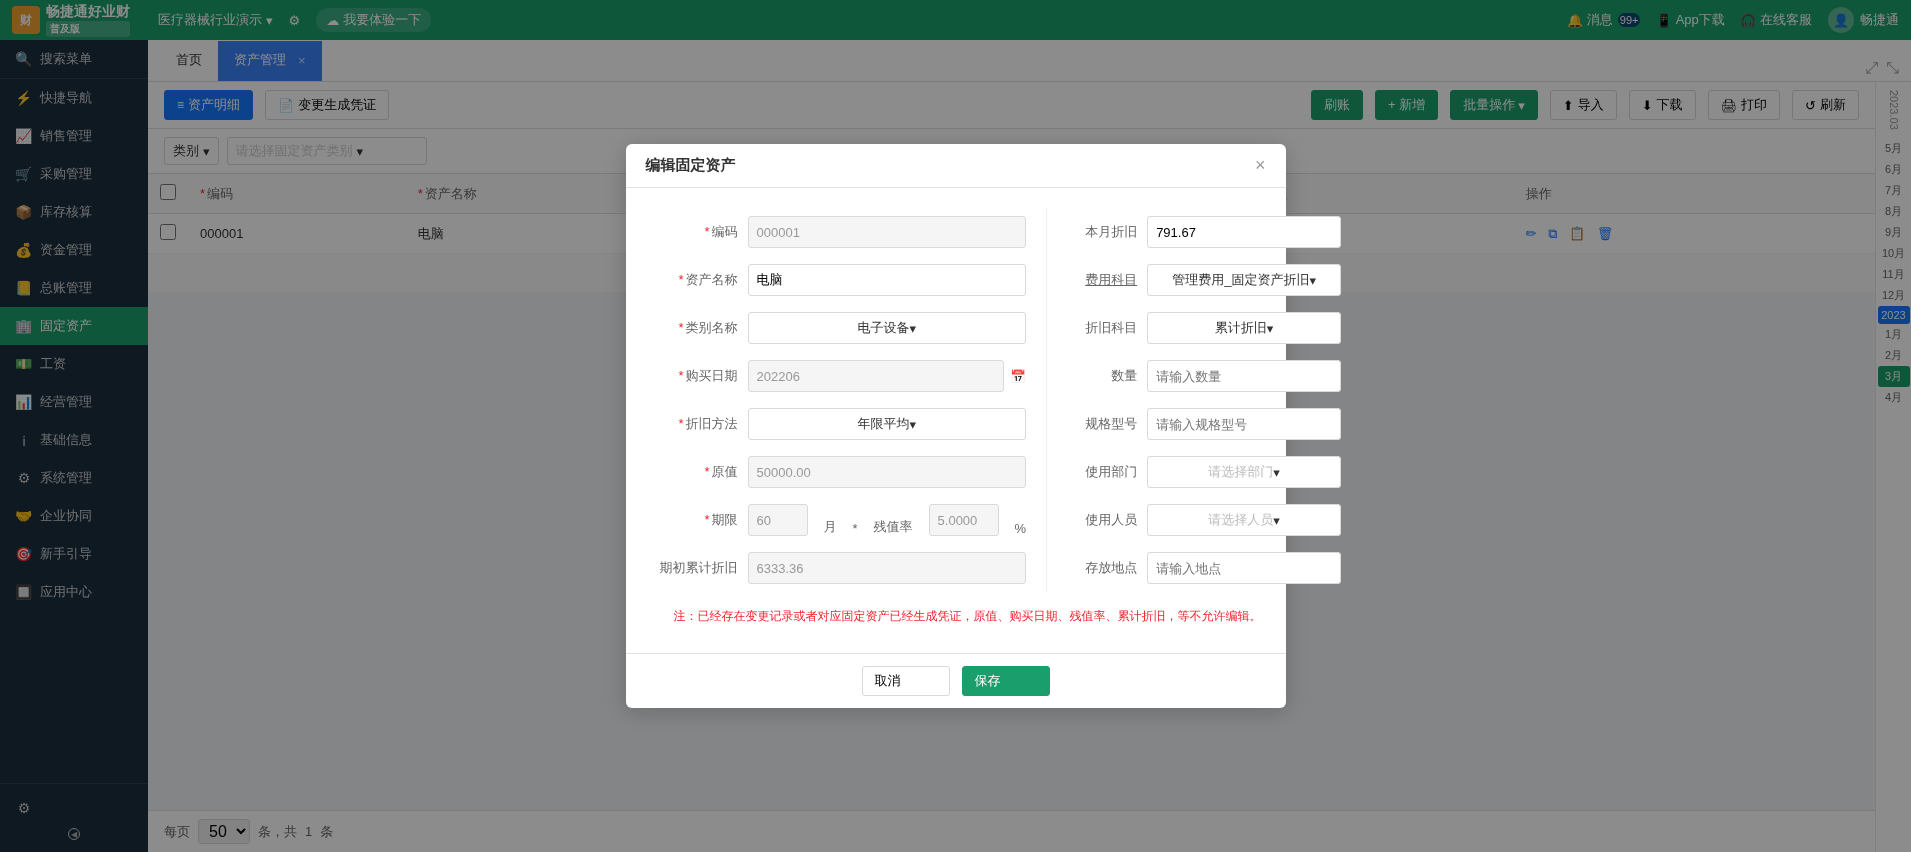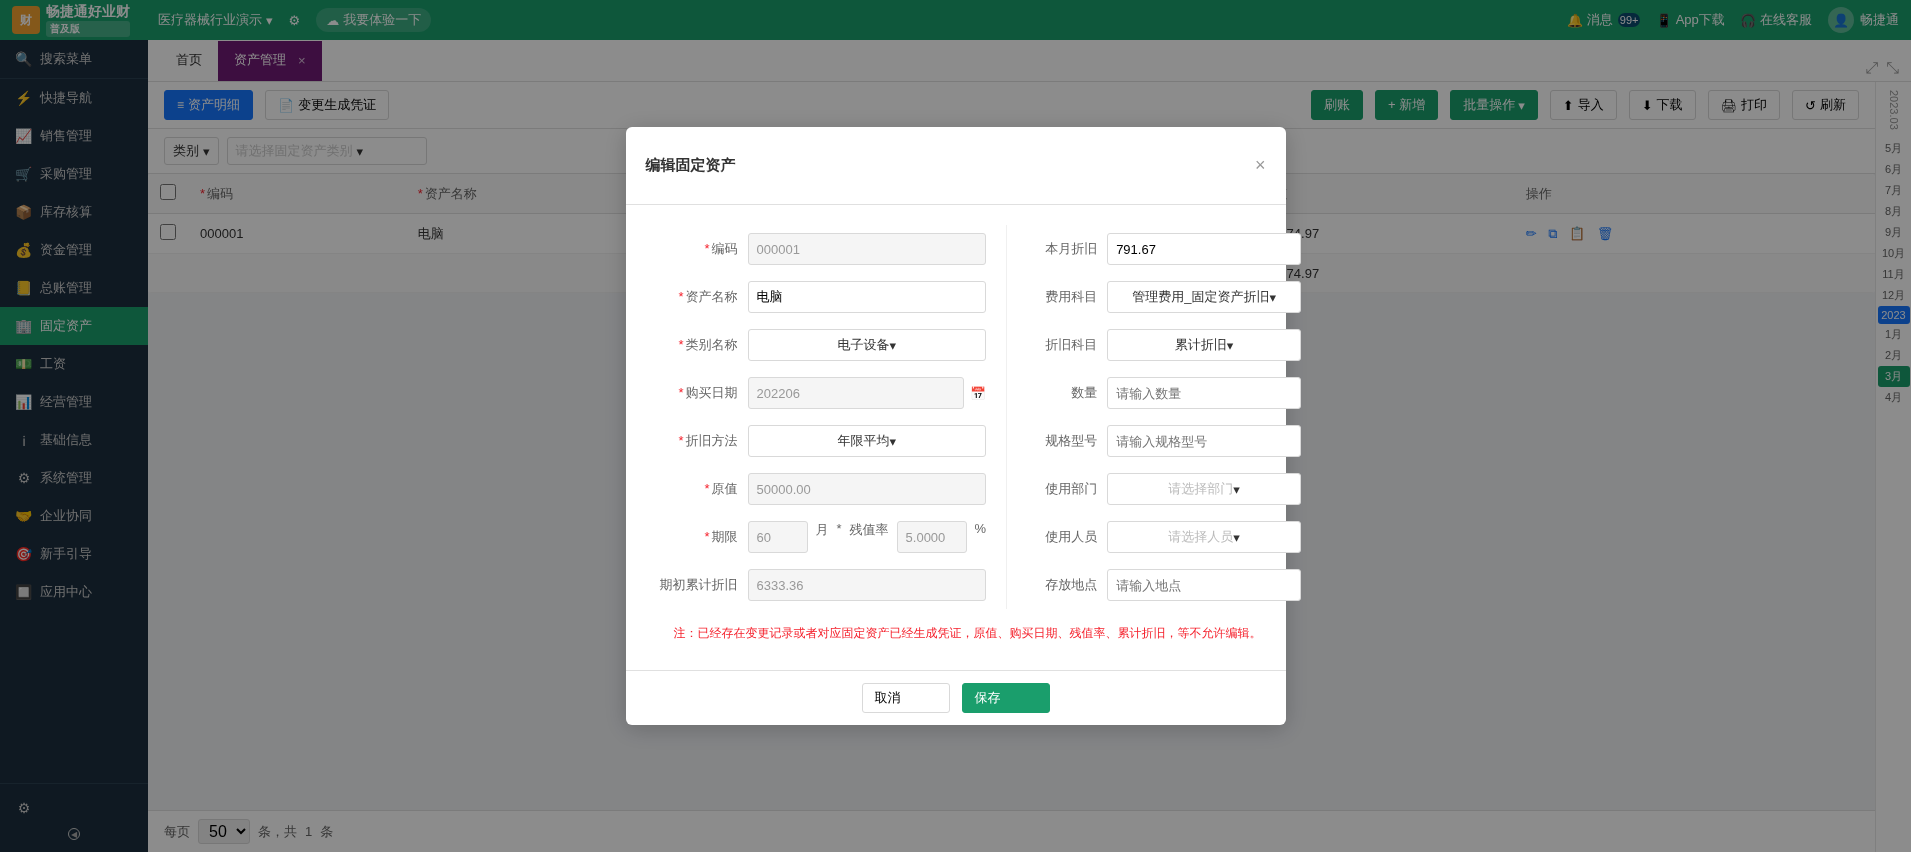--- a/index.html
+++ b/index.html
@@ -46,43 +46,43 @@
     .data-table th { padding: 10px 12px; background: #fafafa; border-bottom: 1px solid #e0e0e0; text-align: left; color: #666; font-weight: normal; white-space: nowrap; }
     .data-table td { padding: 10px 12px; border-bottom: 1px solid #f0f0f0; }
     .required-mark { color: #f5222d; margin-right: 2px; }
     .table-checkbox { width: 16px; height: 16px; }
     .table-container { background: white; border-radius: 4px; overflow: hidden; }
     .table-footer { padding: 8px 16px; background: white; border-top: 1px solid #e0e0e0; display: flex; align-items: center; gap: 8px; font-size: 13px; color: #666; }
 
     
     .modal-overlay { position: fixed; top: 0; left: 0; right: 0; bottom: 0; background: rgba(0,0,0,0.45); z-index: 1000; display: flex; align-items: center; justify-content: center; }
     .modal { background: white; border-radius: 6px; width: 660px; box-shadow: 0 4px 24px rgba(0,0,0,0.2); }
-    .modal-header { padding: 28px 20px; border-bottom: 1px solid #e0e0e0; display: flex; align-items: center; justify-content: space-between; }
+    .modal-header { padding: 11px 20px; border-bottom: 1px solid #e0e0e0; display: flex; align-items: center; justify-content: space-between; }
     .modal-title { font-size: 15px; font-weight: bold; color: #333; }
     .modal-close { cursor: pointer; color: #999; font-size: 18px; }
     .modal-body { padding: 20px 24px; }
     .modal-footer { padding: 12px 20px; border-top: 1px solid #e0e0e0; display: flex; align-items: center; justify-content: center; gap: 12px; }
 
     
     .form-grid { display: grid; grid-template-columns: 1fr 1fr; gap: 0; }
     .form-row { display: flex; align-items: center; padding: 8px 0; gap: 10px; }
     .form-label { width: 80px; text-align: right; color: #666; font-size: 13px; flex-shrink: 0; }
     .form-label .req { color: #f5222d; margin-right: 2px; }
     .form-input { flex: 1; height: 32px; border: 1px solid #d9d9d9; border-radius: 3px; padding: 0 8px; font-size: 13px; background: white; }
     .form-input.disabled { background: #f5f5f5; color: #999; }
     .form-select { flex: 1; height: 32px; border: 1px solid #d9d9d9; border-radius: 3px; padding: 0 8px; font-size: 13px; display: flex; align-items: center; justify-content: center; cursor: pointer; background: white; }
     .form-input-group { flex: 1; display: flex; align-items: center; gap: 6px; }
-    .form-inline { display: flex; align-items: flex-start; gap: 8px; flex: 1; }
+    .form-inline { display: flex; align-items: flex-end; gap: 16px; flex: 1; }
     .inline-label { color: #666; font-size: 13px; white-space: nowrap; }
     .form-note { font-size: 12px; color: #f5222d; padding: 8px 0; }
     .form-section { padding: 0 8px; }
 
     
     .page-tab { padding: 0 16px; height: 40px; display: flex; align-items: center; cursor: pointer; color: #333; border-bottom: 2px solid transparent; font-size: 13px; gap: 8px; }
-    .page-tab.active { background: #701a75; color: white; }
+    .page-tab.active { background: #3b82f6; color: white; }
     .page-tab-close { margin-left: 4px; opacity: 0.7; }
 
     
     .right-panel { width: 36px; background: white; border-left: 1px solid #e8e8e8; display: flex; flex-direction: column; align-items: center; padding: 4px 0; overflow-y: auto; }
     .right-panel-month { font-size: 11px; color: #666; padding: 3px 0; text-align: center; cursor: pointer; width: 32px; }
     .right-panel-month.active { background: #1a9e6c; color: white; border-radius: 3px; }
     .right-panel-month.blue { background: #1677ff; color: white; border-radius: 3px; }
   </style>
 </head>
 <body>
@@ -442,21 +442,21 @@
         <div class="form-section" style="padding-left:20px;">
 
           <div class="form-row">
             <div class="form-label" style="width:70px;">
               <span>本月折旧</span>
             </div>
             <input class="form-input" type="text" value="791.67" style="">
           </div>
 
           <div class="form-row">
-            <div class="form-label" style="width:70px;">
+            <div class="form-label" style="width:70px;text-decoration:underline;">
               <span>费用科目</span>
             </div>
             <div class="form-select">
               <span>管理费用_固定资产折旧</span>
               <span>▾</span>
             </div>
           </div>
 
           <div class="form-row">
             <div class="form-label" style="width:70px;">

